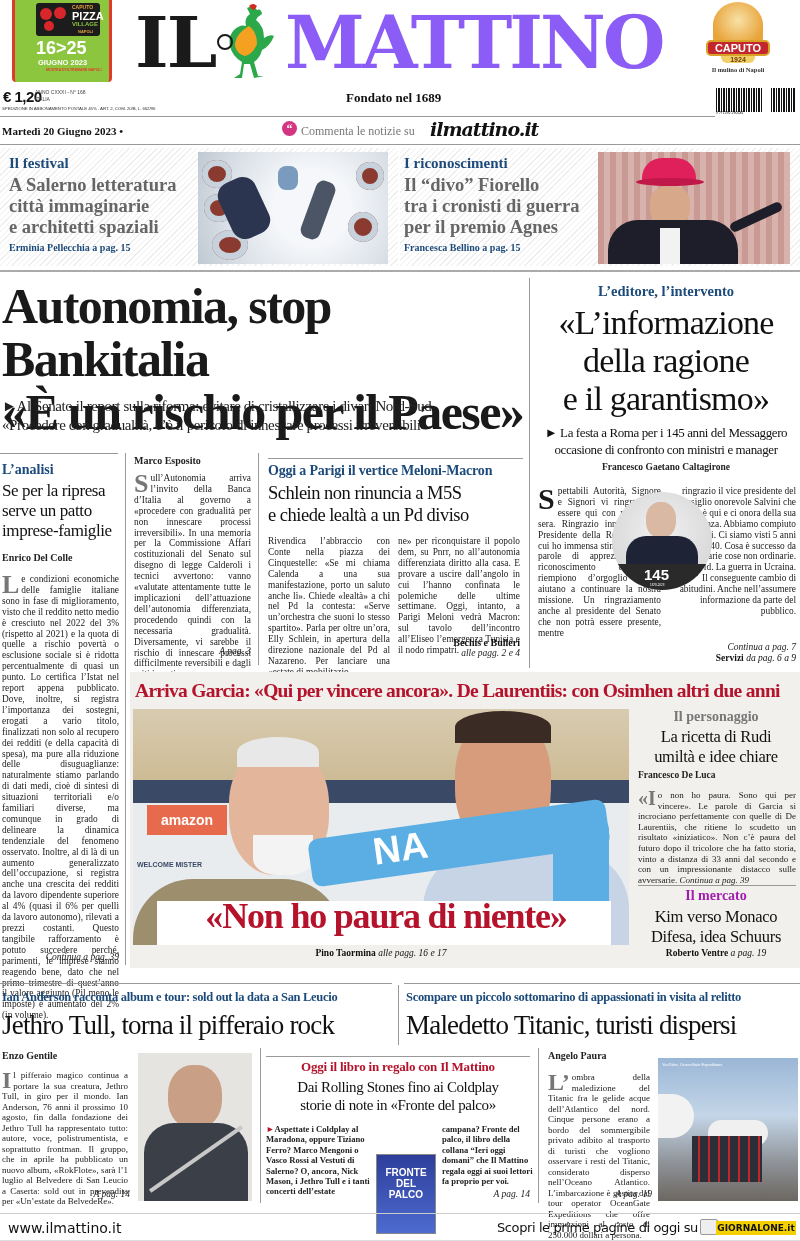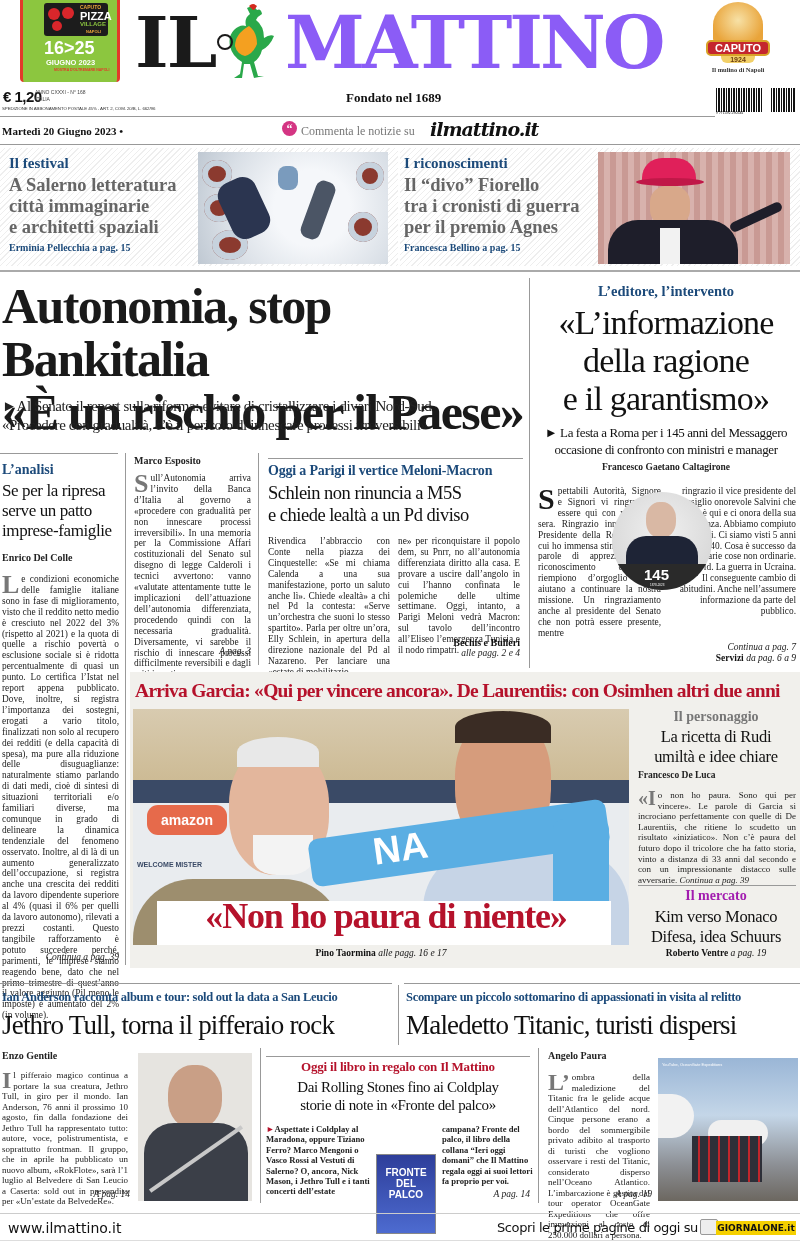--- a/index.html
+++ b/index.html
@@ -10,21 +10,21 @@
 p.body{font-family:"Liberation Serif",serif;font-size:9.4px;line-height:10.9px;text-align:justify;color:#222}
 .kicker-blue{font-family:"Liberation Serif",serif;font-weight:bold;color:#1c4a7a}
 .byline{font-family:"Liberation Serif",serif;font-weight:bold;font-size:10px;color:#222}
 .ref{font-family:"Liberation Serif",serif;font-style:italic;font-size:9.5px;color:#222;text-align:right}
 .hatch{background:repeating-linear-gradient(135deg,#fff 0 3px,#eee 3px 4px)}
 .photo{overflow:hidden}
 </style>
 </head>
 <body>
 
-<div class="abs" style="left:14px;top:0;width:112px;height:82px;background:#fff;">
+<div class="abs" style="left:6px;top:0;width:112px;height:82px;background:#fff;">
   <div style="position:absolute;left:6px;top:0;width:100px;height:82px;background:#8cc63f;border-left:3px solid #e23a2a;border-right:3px solid #e23a2a;border-radius:0 0 4px 4px;"></div>
   <div style="position:absolute;left:30px;top:3px;width:64px;height:33px;background:#1c1c1c;border-radius:3px;"></div>
   <div style="position:absolute;left:34px;top:8px;width:12px;height:12px;border-radius:50%;background:#d9262b;"></div>
   <div style="position:absolute;left:48px;top:7px;width:12px;height:12px;border-radius:50%;background:#d9262b;"></div>
   <div style="position:absolute;left:38px;top:21px;width:10px;height:10px;border-radius:50%;background:#d9262b;"></div>
   <div style="position:absolute;left:66px;top:4px;font:bold 5px 'Liberation Sans',sans-serif;color:#e9a43a;">CAPUTO</div>
   <div style="position:absolute;left:66px;top:10px;font:bold 11px 'Liberation Sans',sans-serif;color:#fff;">PIZZA</div>
   <div style="position:absolute;left:66px;top:21px;font:bold 6px 'Liberation Sans',sans-serif;color:#8cc63f;">VILLAGE</div>
   <div style="position:absolute;left:72px;top:29px;font:bold 4px 'Liberation Sans',sans-serif;color:#e9a43a;">NAPOLI</div>
   <div style="position:absolute;left:30px;top:38px;font:bold 18px 'Liberation Sans',sans-serif;color:#fff;">16&gt;25</div>
@@ -180,21 +180,21 @@
 </div>
 <div class="abs ref" style="left:673px;top:642px;width:123px;">Continua a pag. 7</div>
 <div class="abs" style="left:673px;top:653px;width:123px;text-align:right;font:9.5px 'Liberation Serif',serif;">
   <b>Servizi</b> <i>da pag. 6 a 9</i>
 </div>
 
 <div class="abs" style="left:130px;top:672px;width:670px;height:296px;background:#f1f0ec;"></div>
 <div class="abs" style="left:135px;top:680px;width:662px;font:bold 19.5px 'Liberation Serif',serif;letter-spacing:-0.7px;color:#b5122b;white-space:nowrap;">Arriva Garcia: «Qui per vincere ancora». De Laurentiis: con Osimhen altri due anni</div>
 
 <div class="abs photo" style="left:133px;top:709px;width:496px;height:236px;background:linear-gradient(180deg,#d8cbb0 0,#cdbb95 30%,#3a4a66 30%,#3a4a66 40%,#e9ecef 40%);">
-  <div style="position:absolute;left:14px;top:96px;width:80px;height:30px;background:#e66a4b;color:#fff;font:bold 14px 'Liberation Sans',sans-serif;text-align:center;line-height:30px;border-radius:11px;">amazon</div>
+  <div style="position:absolute;left:14px;top:96px;width:80px;height:30px;background:#e66a4b;color:#fff;font:bold 14px 'Liberation Sans',sans-serif;text-align:center;line-height:30px;border-radius:0;">amazon</div>
   <div style="position:absolute;left:4px;top:152px;font:bold 7px 'Liberation Sans',sans-serif;color:#3a4a66;">WELCOME MISTER</div>
   <div style="position:absolute;left:96px;top:36px;width:100px;height:130px;border-radius:45%;background:#e3b69c;"></div>
   <div style="position:absolute;left:104px;top:28px;width:82px;height:30px;border-radius:50% 50% 0 0;background:#e8e8e8;"></div>
   <div style="position:absolute;left:120px;top:126px;width:60px;height:40px;border-radius:0 0 40% 40%;background:#f3f3f3;"></div>
   <div style="position:absolute;left:0;top:170px;width:210px;height:70px;background:#9d8e6e;border-radius:60px 60px 0 0;"></div>
   <div style="position:absolute;left:322px;top:6px;width:96px;height:136px;border-radius:45%;background:#d69c7c;"></div>
   <div style="position:absolute;left:322px;top:2px;width:96px;height:32px;border-radius:50% 50% 0 0;background:#3a2c24;"></div>
   <div style="position:absolute;left:290px;top:140px;width:206px;height:96px;background:#c6d4e6;border-radius:60px 60px 0 0;"></div>
   <div style="position:absolute;left:176px;top:110px;width:300px;height:48px;background:#5aaee3;transform:rotate(-8deg);border-radius:10px;"></div>
   <div style="position:absolute;left:240px;top:118px;font:bold 38px 'Liberation Sans',sans-serif;color:#fff;transform:rotate(-8deg);">NA</div>

